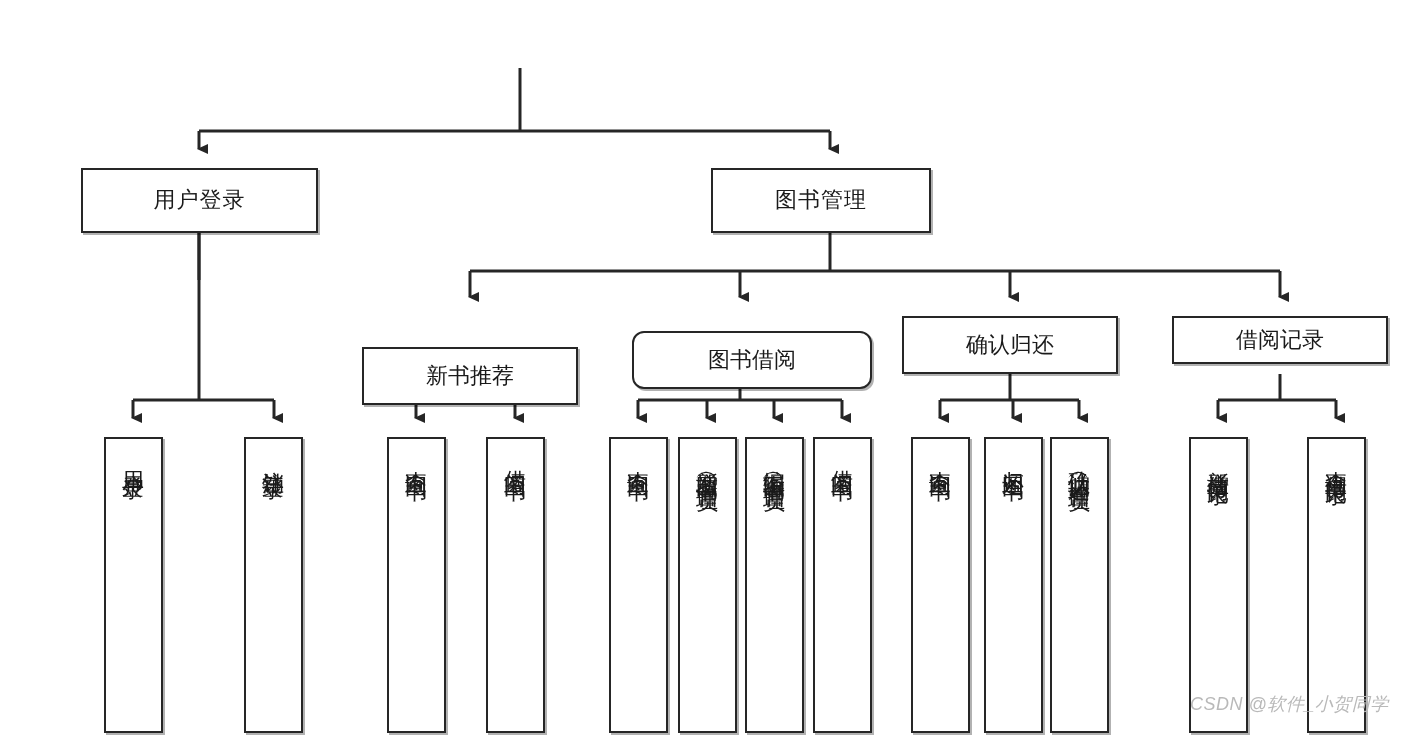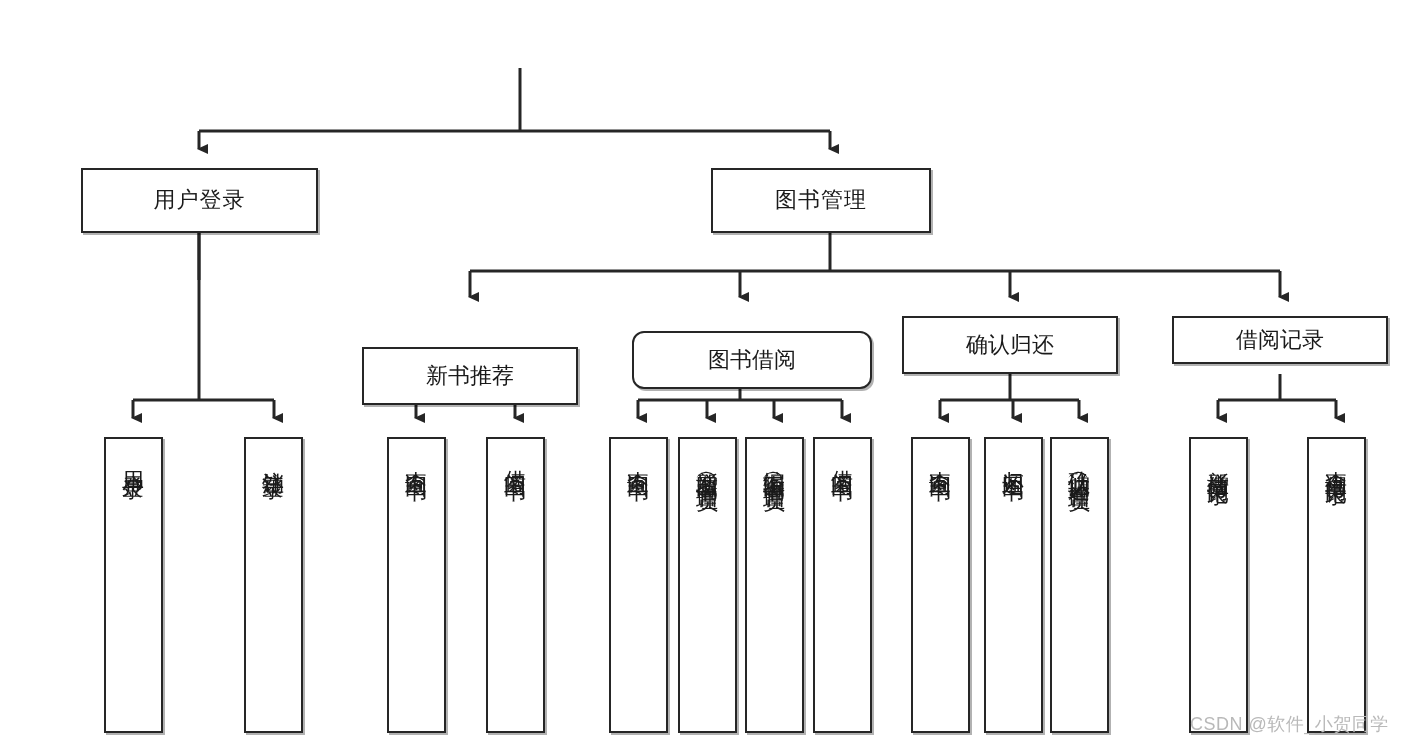--- a/index.html
+++ b/index.html
@@ -177,15 +177,15 @@
   <div class="node leaf" id="node-leaf-10" style="left: 1050px; top: 437px; width: 59px; height: 296px;">
     <span class="vtext">确认归还（管理员）</span>
   </div>
   <div class="node leaf" id="node-leaf-11" style="left: 1189px; top: 437px; width: 59px; height: 296px;">
     <span class="vtext">新增借阅记录</span>
   </div>
   <div class="node leaf" id="node-leaf-12" style="left: 1307px; top: 437px; width: 59px; height: 296px;">
     <span class="vtext">查询借阅记录</span>
   </div>
 
-  <div class="watermark" id="wm" style="left: 1190px; top: 712px;">CSDN @软件_小贺同学</div>
+  <div class="watermark" id="wm" style="left: 1190px; top: 692px; font-style: italic;">CSDN @软件_小贺同学</div>
 
 </div>
 
 </body></html>

